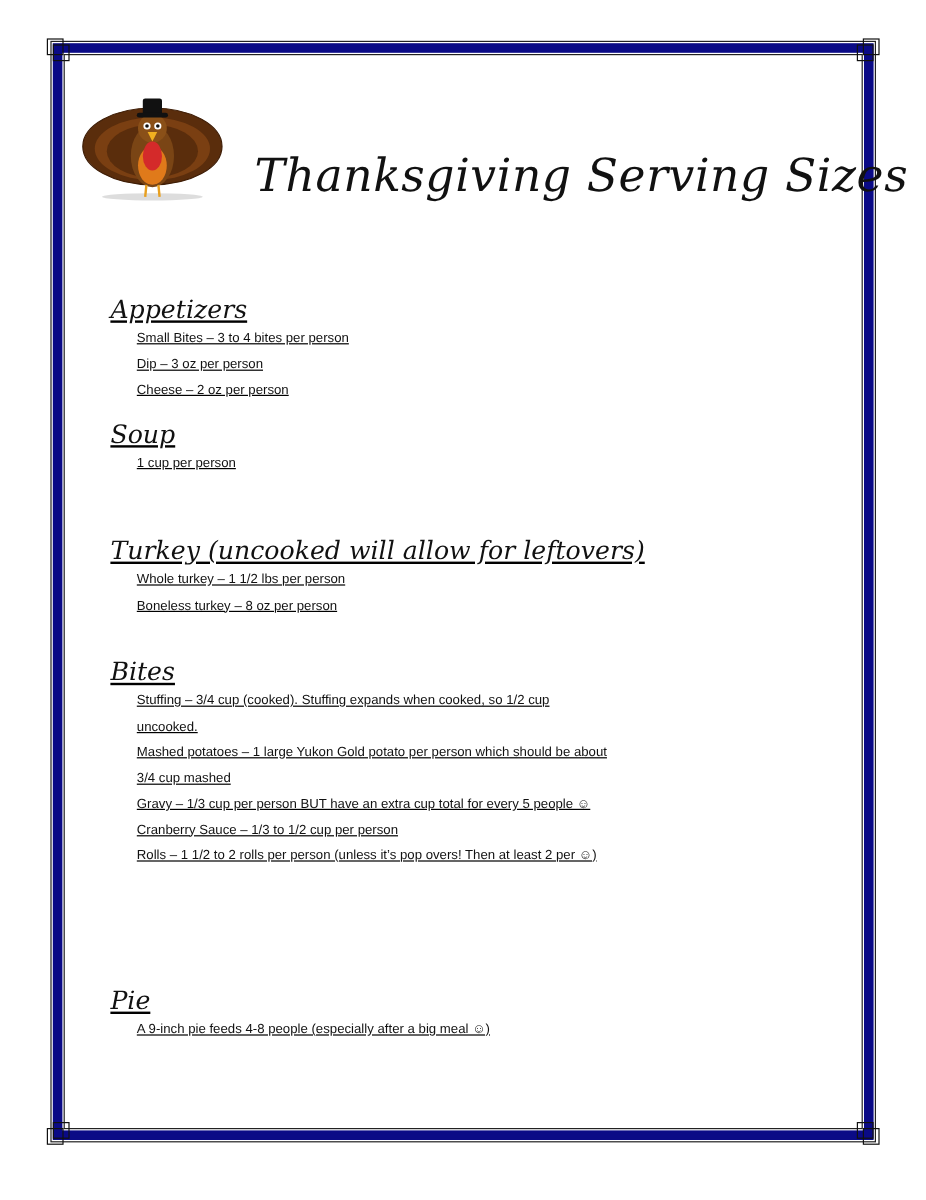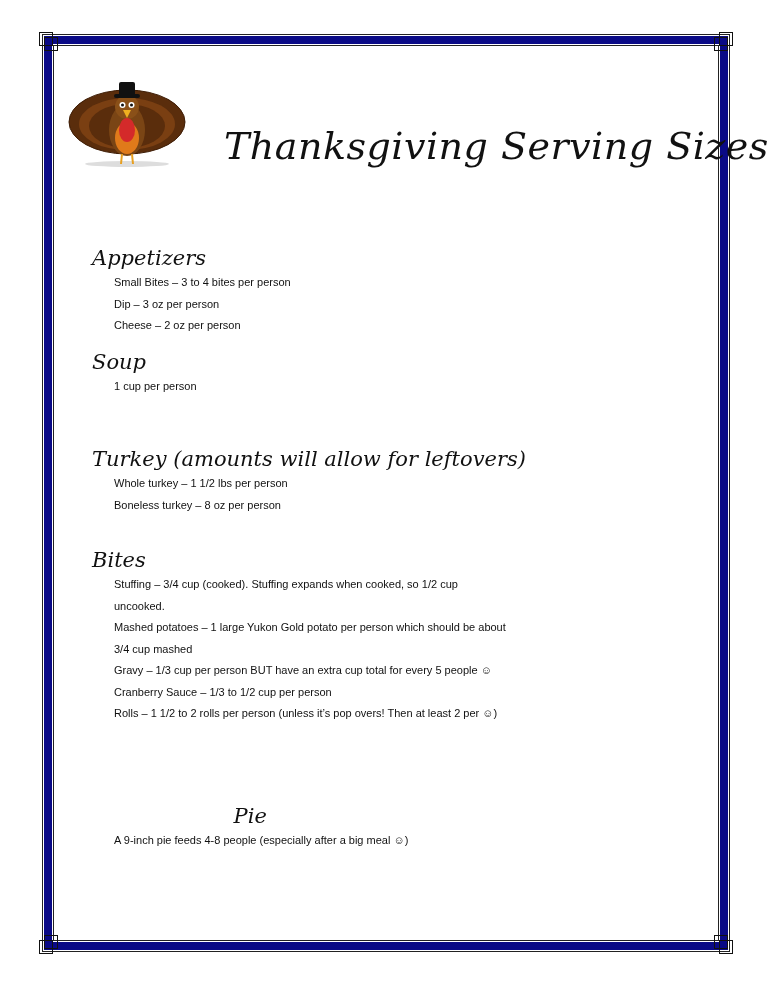--- a/index.html
+++ b/index.html
@@ -2,22 +2,22 @@
 <html><head>
 <meta charset="utf-8">
 <style>
   html, body { margin:0; padding:0; }
   body { width:772px; height:1000px; background:#ffffff; position:relative; overflow:hidden; }
   .frame-outer { position:absolute; left:42px; top:34px; width:688px; height:918px; border:1px solid #222; box-sizing:border-box; }
   .frame-blue { position:absolute; left:44px; top:36px; width:684px; height:914px; border:8px solid #0a0a86; box-sizing:border-box; }
   .frame-inner { position:absolute; left:53px; top:45px; width:666px; height:896px; border:1px solid #222; box-sizing:border-box; }
   .corner { position:absolute; width:14px; height:14px; border:1px solid #111; box-sizing:border-box; background:transparent; }
   .turkey { position:absolute; left:66px; top:72px; width:122px; height:96px; }
-  .title { position:absolute; left:224px; top:124px; font-family:"DejaVu Serif", serif; font-style:italic; font-size:38px; color:#111; letter-spacing:0.5px; white-space:nowrap; }
-  .section { position:absolute; left:92px; }
+  .title { position:absolute; left:212px; top:124px; font-family:"DejaVu Serif", serif; font-style:italic; font-size:38px; color:#111; letter-spacing:0.5px; white-space:nowrap; }
+  .section { position:absolute; left:92px;text-decoration:underline; }
   .heading { font-family:"DejaVu Serif", serif; font-style:italic; font-size:21px; color:#111; margin:0; line-height:28px; white-space:nowrap; }
   .item { font-family:"Liberation Sans", sans-serif; font-size:11px; color:#111; margin-left:22px; line-height:21.5px; white-space:nowrap; }
 </style>
 </head>
 <body>
 
 <div class="frame-outer"></div>
 <div class="frame-blue"></div>
 <div class="frame-inner"></div>
 
@@ -72,32 +72,32 @@
   <div class="item">Dip – 3 oz per person</div>
   <div class="item">Cheese – 2 oz per person</div>
 </div>
 
 <div class="section" style="top:348px;">
   <p class="heading">Soup</p>
   <div class="item">1 cup per person</div>
 </div>
 
 <div class="section" style="top:445px;">
-  <p class="heading">Turkey (amounts will allow for leftovers)</p>
+  <p class="heading">Turkey (uncooked will allow for leftovers)</p>
   <div class="item">Whole turkey – 1 1/2 lbs per person</div>
   <div class="item">Boneless turkey – 8 oz per person</div>
 </div>
 
 <div class="section" style="top:546px;">
   <p class="heading">Bites</p>
   <div class="item">Stuffing –  3/4 cup (cooked).  Stuffing expands when cooked, so 1/2 cup</div>
   <div class="item">uncooked.</div>
   <div class="item">Mashed potatoes – 1 large Yukon Gold potato per person which should be about</div>
   <div class="item">3/4 cup mashed</div>
   <div class="item">Gravy – 1/3 cup per person BUT have an extra cup total for every 5 people ☺</div>
   <div class="item">Cranberry Sauce – 1/3 to 1/2 cup per person</div>
   <div class="item">Rolls – 1 1/2 to 2 rolls per person (unless it’s pop overs! Then at least 2 per ☺)</div>
 </div>
 
-<div class="section" style="top:802px;text-align:center;">
+<div class="section" style="top:820px;">
   <p class="heading">Pie</p>
   <div class="item">A 9-inch pie feeds 4-8 people (especially after a big meal ☺)</div>
 </div>
 
 </body></html>

